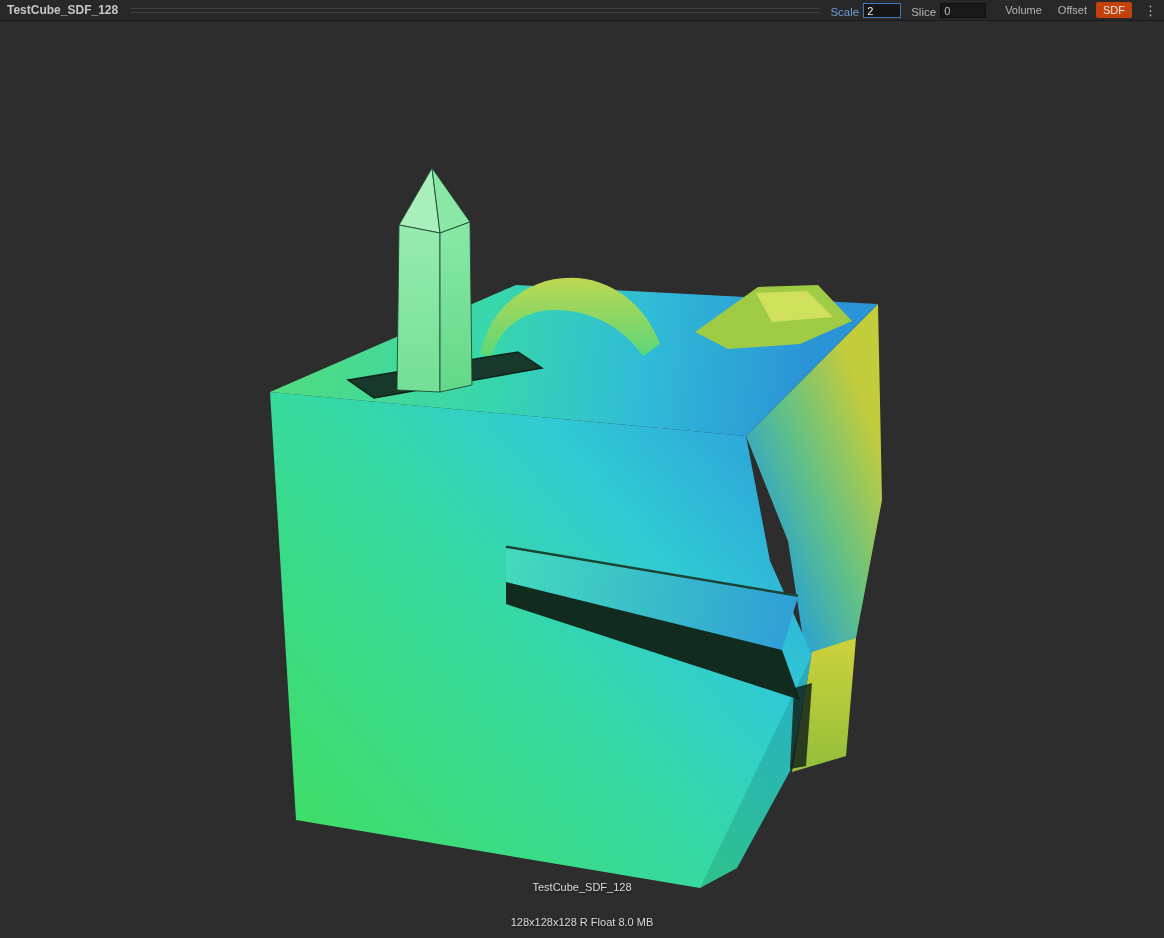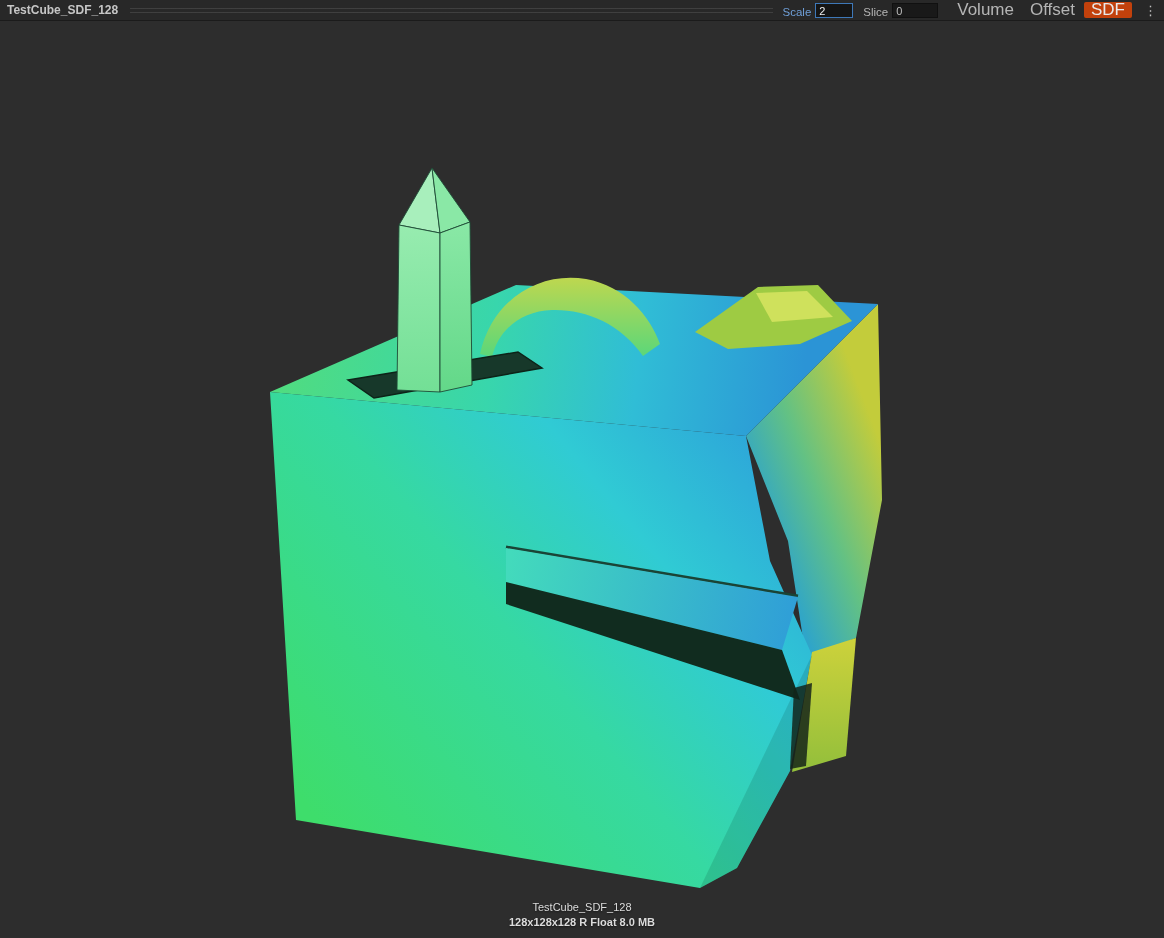--- a/index.html
+++ b/index.html
@@ -29,39 +29,39 @@
     height:15px; background:#191919; border:1px solid #101010;
     color:#bdbdbd; font-size:11px; font-family:"Liberation Sans",sans-serif;
     padding:0 3px; outline:none;
   }
   .tb-field.focused { border:1px solid #3e78b8; color:#efefef; background:#151515; }
   .scale-field { width:38px; }
   .offset-field { width:46px; margin-right:8px; }
   .btn-group { display:flex; align-items:center; gap:2px; margin-right:6px; }
   .tb-btn {
     height:16px; border:none; background:transparent; color:#b5b5b5;
-    font-size:17px; font-family:"Liberation Sans",sans-serif;
+    font-size:11px; font-family:"Liberation Sans",sans-serif;
     padding:0 7px; border-radius:2px; cursor:pointer; line-height:16px;
   }
   .tb-btn.active { background:#c2410c; color:#e9e9e9; }
   .kebab { color:#c0c0c0; font-size:13px; padding:0 2px; cursor:pointer; letter-spacing:0; }
 
   
   .preview {
     position:relative; width:1164px; height:916px; background:#2d2d2d;
   }
   .preview svg { position:absolute; left:0; top:0; }
 
   .footer {
     position:absolute; left:0; right:0; bottom:7px;
     text-align:center; color:#dcdcdc; font-size:11px; line-height:15px;
     text-shadow:0 1px 2px rgba(0,0,0,.55);
     pointer-events:none;
   }
-  .footer .info-line { font-weight:700; }
+  .footer .info-line { font-weight:400;margin-top:20px; }
 </style>
 </head>
 <body>
 
 <div class="titlebar">
   <span class="tb-title">TestCube_SDF_128</span>
   <div class="drag-lines"></div>
   <div class="tb-controls">
     <span class="tb-label accent">Scale</span>
     <input class="tb-field scale-field focused" value="2" style="">

